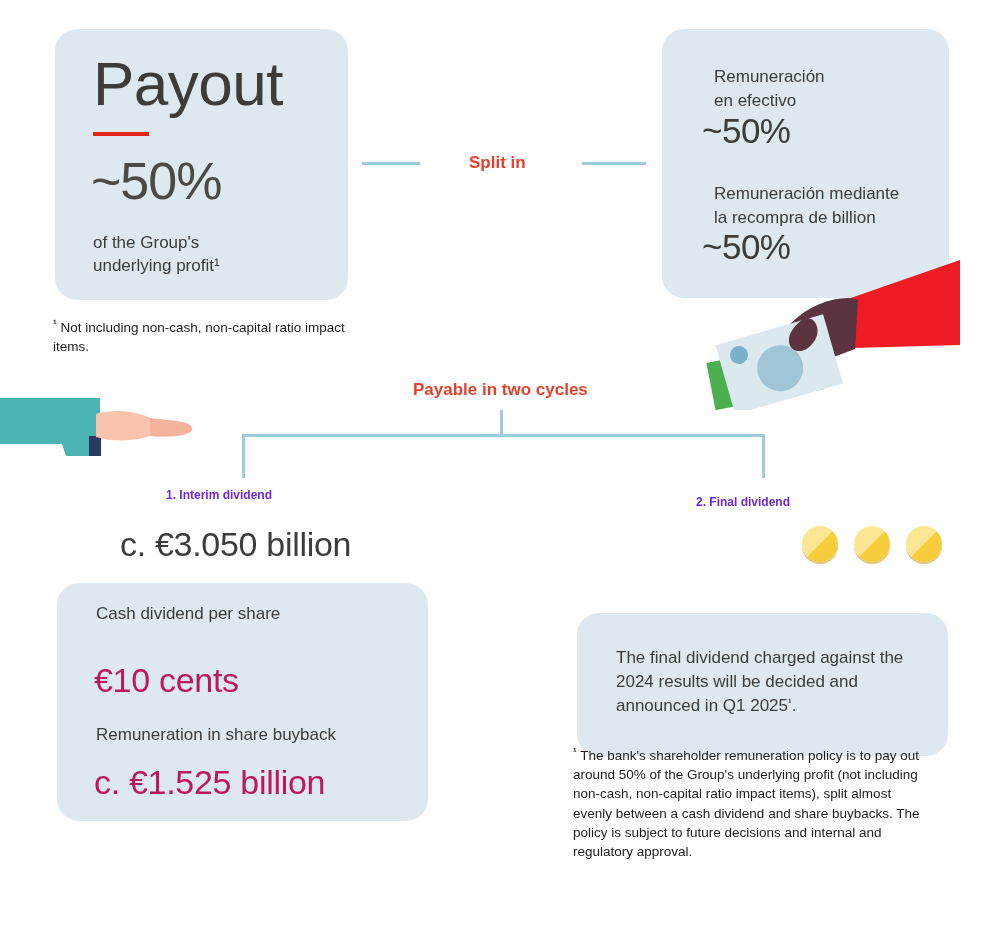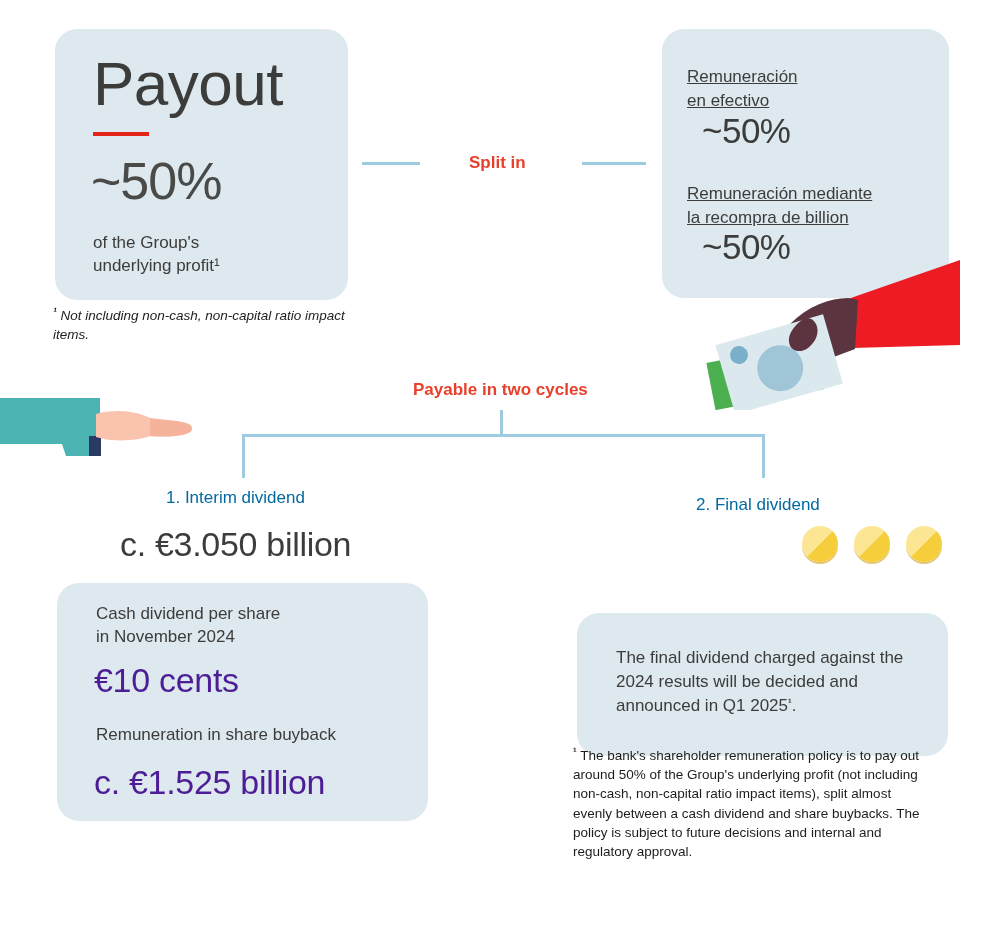--- a/index.html
+++ b/index.html
@@ -58,22 +58,21 @@
     color: #3c3c3b;
   }
 
   
   #remun-card { left: 662px; top: 29px; width: 287px; height: 269px; }
   .remun-label {
     position: absolute;
     font-size: 17px;
     line-height: 1.42;
     color: #3c3c3b;
-    left: 25px;
-    text-decoration: underline;
+    left: 52px;
   }
   .remun-pct {
     position: absolute;
     left: 40px;
     font-size: 35px;
     font-weight: 400;
     color: #3c3c3b;
     letter-spacing: -0.5px;
   }
   #remun-label-1 { top: 36px; }
@@ -81,21 +80,21 @@
   #remun-label-2 { top: 153px; }
   #remun-pct-2 { top: 198px; }
 
   
   .footnote {
     position: absolute;
     font-size: 13.5px;
     line-height: 1.42;
     color: #1d1d1b;
   }
-  #footnote-1 { left: 53px; top: 305px; width: 300px; font-style: italic; }
+  #footnote-1 { left: 53px; top: 317px; width: 300px; }
   #footnote-2 { left: 573px; top: 745px; width: 360px; }
   .fn-sup { font-size: 11px; vertical-align: 0.38em; font-weight: bold; }
 
   
   .conn-line {
     position: absolute;
     background: #9ecbe0;
   }
   #split-line-left  { left: 362px; top: 162px; width: 58px; height: 3px; }
   #split-line-right { left: 582px; top: 162px; width: 64px; height: 3px; }
@@ -111,23 +110,23 @@
   #payable-label  { left: 413px; top: 380px; }
 
   #bracket-stem { left: 500px; top: 410px; width: 3px; height: 26px; }
   #bracket-top  { left: 242px; top: 434px; width: 523px; height: 3px; }
   #bracket-left { left: 242px; top: 434px; width: 3px; height: 44px; }
   #bracket-right{ left: 762px; top: 434px; width: 3px; height: 44px; }
 
   
   .div-heading {
     position: absolute;
-    color: #0369a1;
-    font-weight: normal;
-    font-size: 17px;
+    color: #6d28d9;
+    font-weight: bold;
+    font-size: 12px;
     white-space: nowrap;
   }
   #interim-heading { left: 166px; top: 488px; }
   #final-heading   { left: 696px; top: 488px; margin-top: 7px; }
 
   .div-amount {
     position: absolute;
     font-size: 34px;
     font-weight: 400;
     color: #3c3c3b;
@@ -157,21 +156,21 @@
     left: 39px;
     font-size: 17px;
     line-height: 1.38;
     color: #3c3c3b;
   }
   .b-big {
     position: absolute;
     left: 37px;
     font-size: 34px;
     font-weight: 400;
-    color: #4c1d95;
+    color: #be185d;
     letter-spacing: -0.3px;
     white-space: nowrap;
   }
   #interim-label-1 { top: 19px; }
   #interim-big-1   { top: 78px; }
   #interim-label-2 { top: 140px; }
   #interim-big-2   { top: 180px; }
 
   #final-text {
     position: absolute;
@@ -257,21 +256,20 @@
              C176,45 162,45 150,44 C140,48 120,50 104,47 L96,45 Z" fill="#f9c3ad"></path>
     <path d="M150,26 C163,28 176,28 186,31 C194,33 194,40 186,42 C176,45 162,45 150,44 Z" fill="#f2a88f" opacity="0.6"></path>
   </svg>
 
   <div class="div-heading" id="interim-heading">1. Interim dividend</div>
   <div class="div-amount" id="interim-amount">c. €3.050 billion</div>
 
   <div class="card" id="interim-card">
     <div class="b-label" id="interim-label-1">
         <div>Cash dividend per share</div>
-        <div>in November 2024</div>
       </div>
     <div class="b-big" id="interim-big-1">€10 cents</div>
     <div class="b-label" id="interim-label-2">Remuneration in share buyback</div>
     <div class="b-big" id="interim-big-2">c. €1.525 billion</div>
   </div>
 
   <div class="div-heading" id="final-heading">2. Final dividend</div>
 
   <div class="coin" id="coin-1"></div>
   <div class="coin" id="coin-2"></div>

